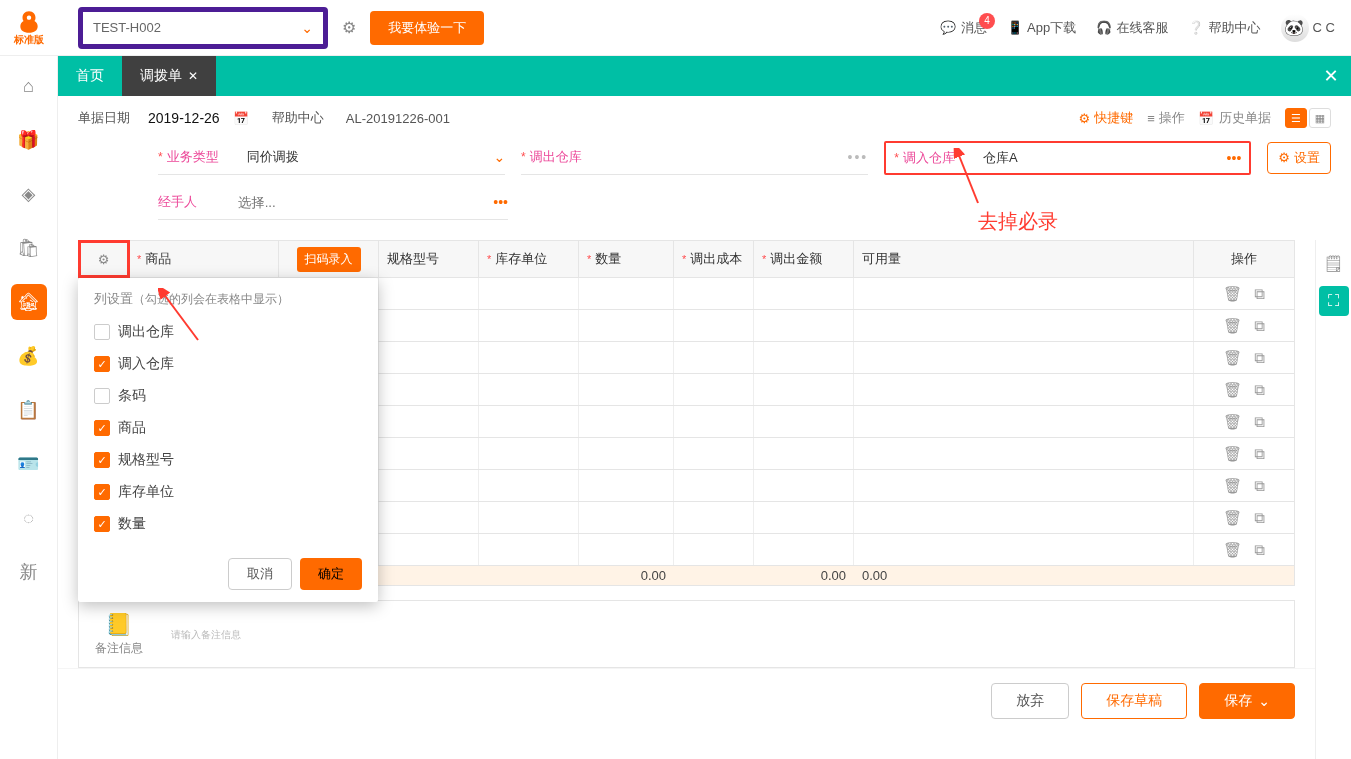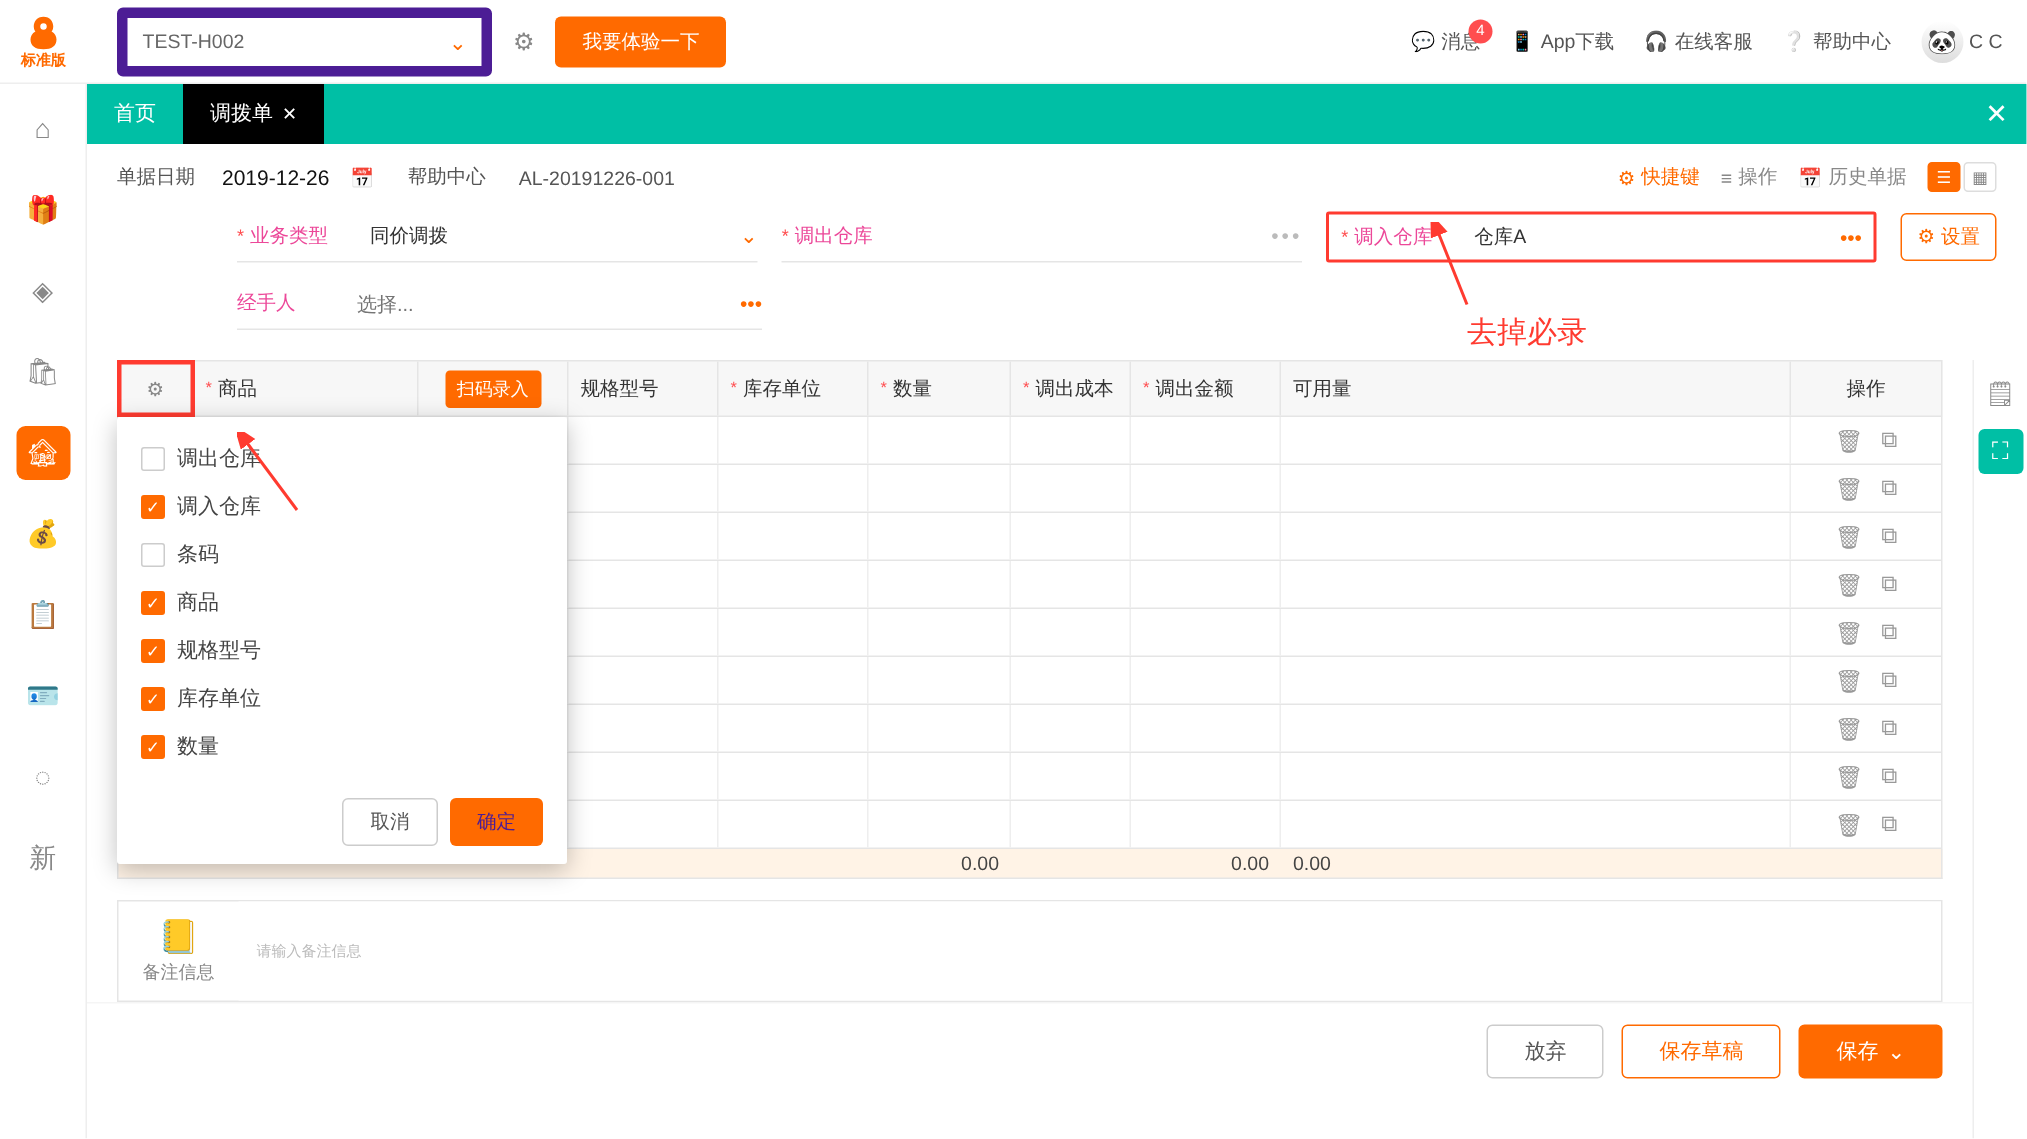--- a/index.html
+++ b/index.html
@@ -4,21 +4,21 @@
 <style>
 * { box-sizing: border-box; margin: 0; padding: 0; }
 body { font-family: "Microsoft YaHei", Arial, sans-serif; font-size: 13px; color: #333; background: #fff; overflow: hidden; }
 .app { display: flex; flex-direction: column; height: 759px; width: 1351px; }
 
 
 .topbar { height: 56px; display: flex; align-items: center; padding: 0 16px 0 0; border-bottom: 1px solid #eee; }
 .logo-block { width: 58px; display: flex; flex-direction: column; align-items: center; justify-content: center; }
 .logo-icon { width: 26px; height: 26px; }
 .logo-text { font-size: 10px; color: #ff6a00; margin-top: -2px; font-weight: bold; }
-.org-select { margin-left: 20px; width: 250px; height: 32px; border: 7px solid #4c1d95; border-radius: 4px; display: flex; align-items: center; padding: 16px 10px; color: #666; justify-content: space-between; cursor: pointer; }
+.org-select { margin-left: 20px; width: 250px; height: 32px; border: 5px solid #4c1d95; border-radius: 4px; display: flex; align-items: center; padding: 16px 10px; color: #666; justify-content: space-between; cursor: pointer; }
 .org-select .chev { color: #ff6a00; font-size: 14px; }
 .gear-btn { margin-left: 14px; color: #888; cursor: pointer; font-size: 16px; }
 .trial-btn { margin-left: 14px; background: #ff6a00; color: #fff; border: none; padding: 8px 18px; border-radius: 4px; cursor: pointer; font-size: 13px; }
 .top-spacer { flex: 1; }
 .top-right { display: flex; align-items: center; gap: 20px; }
 .top-item { display: flex; align-items: center; gap: 4px; color: #555; cursor: pointer; font-size: 13px; position: relative; }
 .badge { position: absolute; top: -6px; right: -8px; background: #ff4d4f; color: #fff; font-size: 10px; width: 16px; height: 16px; border-radius: 50%; display: flex; align-items: center; justify-content: center; }
 .avatar { width: 28px; height: 28px; border-radius: 50%; background: linear-gradient(#fff, #ddd); display: flex; align-items: center; justify-content: center; font-size: 16px; }
 
 
@@ -28,21 +28,21 @@
 .sidebar { width: 58px; background: #fff; border-right: 1px solid #eee; display: flex; flex-direction: column; align-items: center; padding-top: 12px; gap: 18px; }
 .side-icon { width: 36px; height: 36px; display: flex; align-items: center; justify-content: center; color: #888; cursor: pointer; border-radius: 6px; font-size: 18px;}
 .side-icon.active { background: #ff6a00; color: #fff; }
 
 
 .content { flex: 1; display: flex; flex-direction: column; min-width: 0; }
 
 
 .tabs { height: 40px; background: #00BFA5; display: flex; align-items: stretch; }
 .tab { padding: 16px 18px; display: flex; align-items: center; color: #fff; font-size: 14px; cursor: pointer; gap: 6px;}
-.tab.active { background: #000000; }
+.tab.active { background: #404040; }
 .tab-close-global { margin-left: auto; width: 40px; display: flex; align-items: center; justify-content: center; color: #fff; cursor: pointer; background: #00BFA5; font-size: 18px; }
 
 
 .dochdr { display: flex; align-items: center; padding: 12px 20px; gap: 14px; }
 .dochdr .lbl { color: #555; }
 .dochdr .date { color: #111; font-size: 14px; margin-left: 4px; }
 .cal-icon { color: #ff6a00; }
 .doc-no { color: #555; margin-left: 8px; }
 .dochdr .toolbar { margin-left: auto; display: flex; align-items: center; gap: 14px; color: #888; font-size: 13px; }
 .toolbar .itm { display: flex; align-items: center; gap: 4px; cursor: pointer; }
@@ -110,21 +110,21 @@
 .popup { position: absolute; top: 38px; left: 0; width: 300px; background: #fff; box-shadow: 0 4px 16px rgba(0,0,0,0.25); border-radius: 2px; z-index: 50; padding: 12px 0 12px 0;}
 .popup-title { padding: 0 16px 8px; color: #888; font-size: 13px; }
 .popup-list { max-height: 230px; overflow-y: auto; padding: 0 16px; }
 .popup-list::-webkit-scrollbar { width: 10px; }
 .popup-list::-webkit-scrollbar-thumb { background: #ccc; border-radius: 4px;}
 .chk-item { display: flex; align-items: center; gap: 8px; padding: 7px 0; font-size: 14px; color: #444; cursor:pointer;}
 .chk-box { width: 16px; height: 16px; border: 1px solid #ccc; border-radius: 2px; display:flex; align-items:center; justify-content:center; font-size:11px;}
 .chk-box.checked { background: #ff6a00; border-color:#ff6a00; color:#fff; }
 .popup-actions { display:flex; justify-content:flex-end; gap:8px; padding: 12px 16px 0; border-top: none;}
 .btn-cancel { border:1px solid #ccc; background:#fff; color:#555; padding:6px 18px; border-radius:4px; cursor:pointer; font-size:13px;}
-.btn-ok { border:none; background:#ff6a00; color:#4c1d95; padding:6px 18px; border-radius:4px; cursor:pointer; font-size:13px;}
+.btn-ok { border:none; background:#ff6a00; color:#000000; padding:6px 18px; border-radius:4px; cursor:pointer; font-size:13px;}
 
 .gear-arrow { position:absolute; left: 80px; top: 48px; pointer-events:none; z-index:60;}
 
 
 .rightrail { width: 36px; background: #fff; border-left:1px solid #eee; display:flex; flex-direction:column; align-items:center; padding-top:8px; gap:8px; }
 .rightrail .rr-btn { width:30px; height:30px; display:flex; align-items:center; justify-content:center; color:#888; cursor:pointer; border-radius:4px; font-size:16px;}
 .rightrail .rr-btn.teal { background:#00BFA5; color:#fff; }
 
 
 .remarks { margin: 14px 20px 0; border: 1px solid #e5e5e5; display:flex; min-height:68px; }
@@ -317,20 +317,23 @@
             <svg class="gear-arrow" width="50" height="60">
               <defs>
                   <marker id="ah2" markerWidth="10" markerHeight="10" refX="2" refY="3" orient="auto">
                     <path d="M0,0 L0,6 L8,3 z" fill="#ff3b30"></path>
                   </marker>
                 </defs>
               <line x1="40" y1="52" x2="5" y2="5" stroke="#ff3b30" stroke-width="2" marker-end="url(#ah2)"></line>
             </svg>
 
             <div class="popup">
+              <div class="popup-title">
+                <span>列设置</span><span style="font-size:12px;">（勾选的列会在表格中显示）</span>
+              </div>
               <div class="popup-list" id="popup-list">
                   <div class="chk-item">
                     <span class="chk-box"></span>
                     <span>调出仓库</span>
                   </div>
                   <div class="chk-item">
                     <span class="chk-box checked">✓</span>
                     <span>调入仓库</span>
                   </div>
                   <div class="chk-item">

